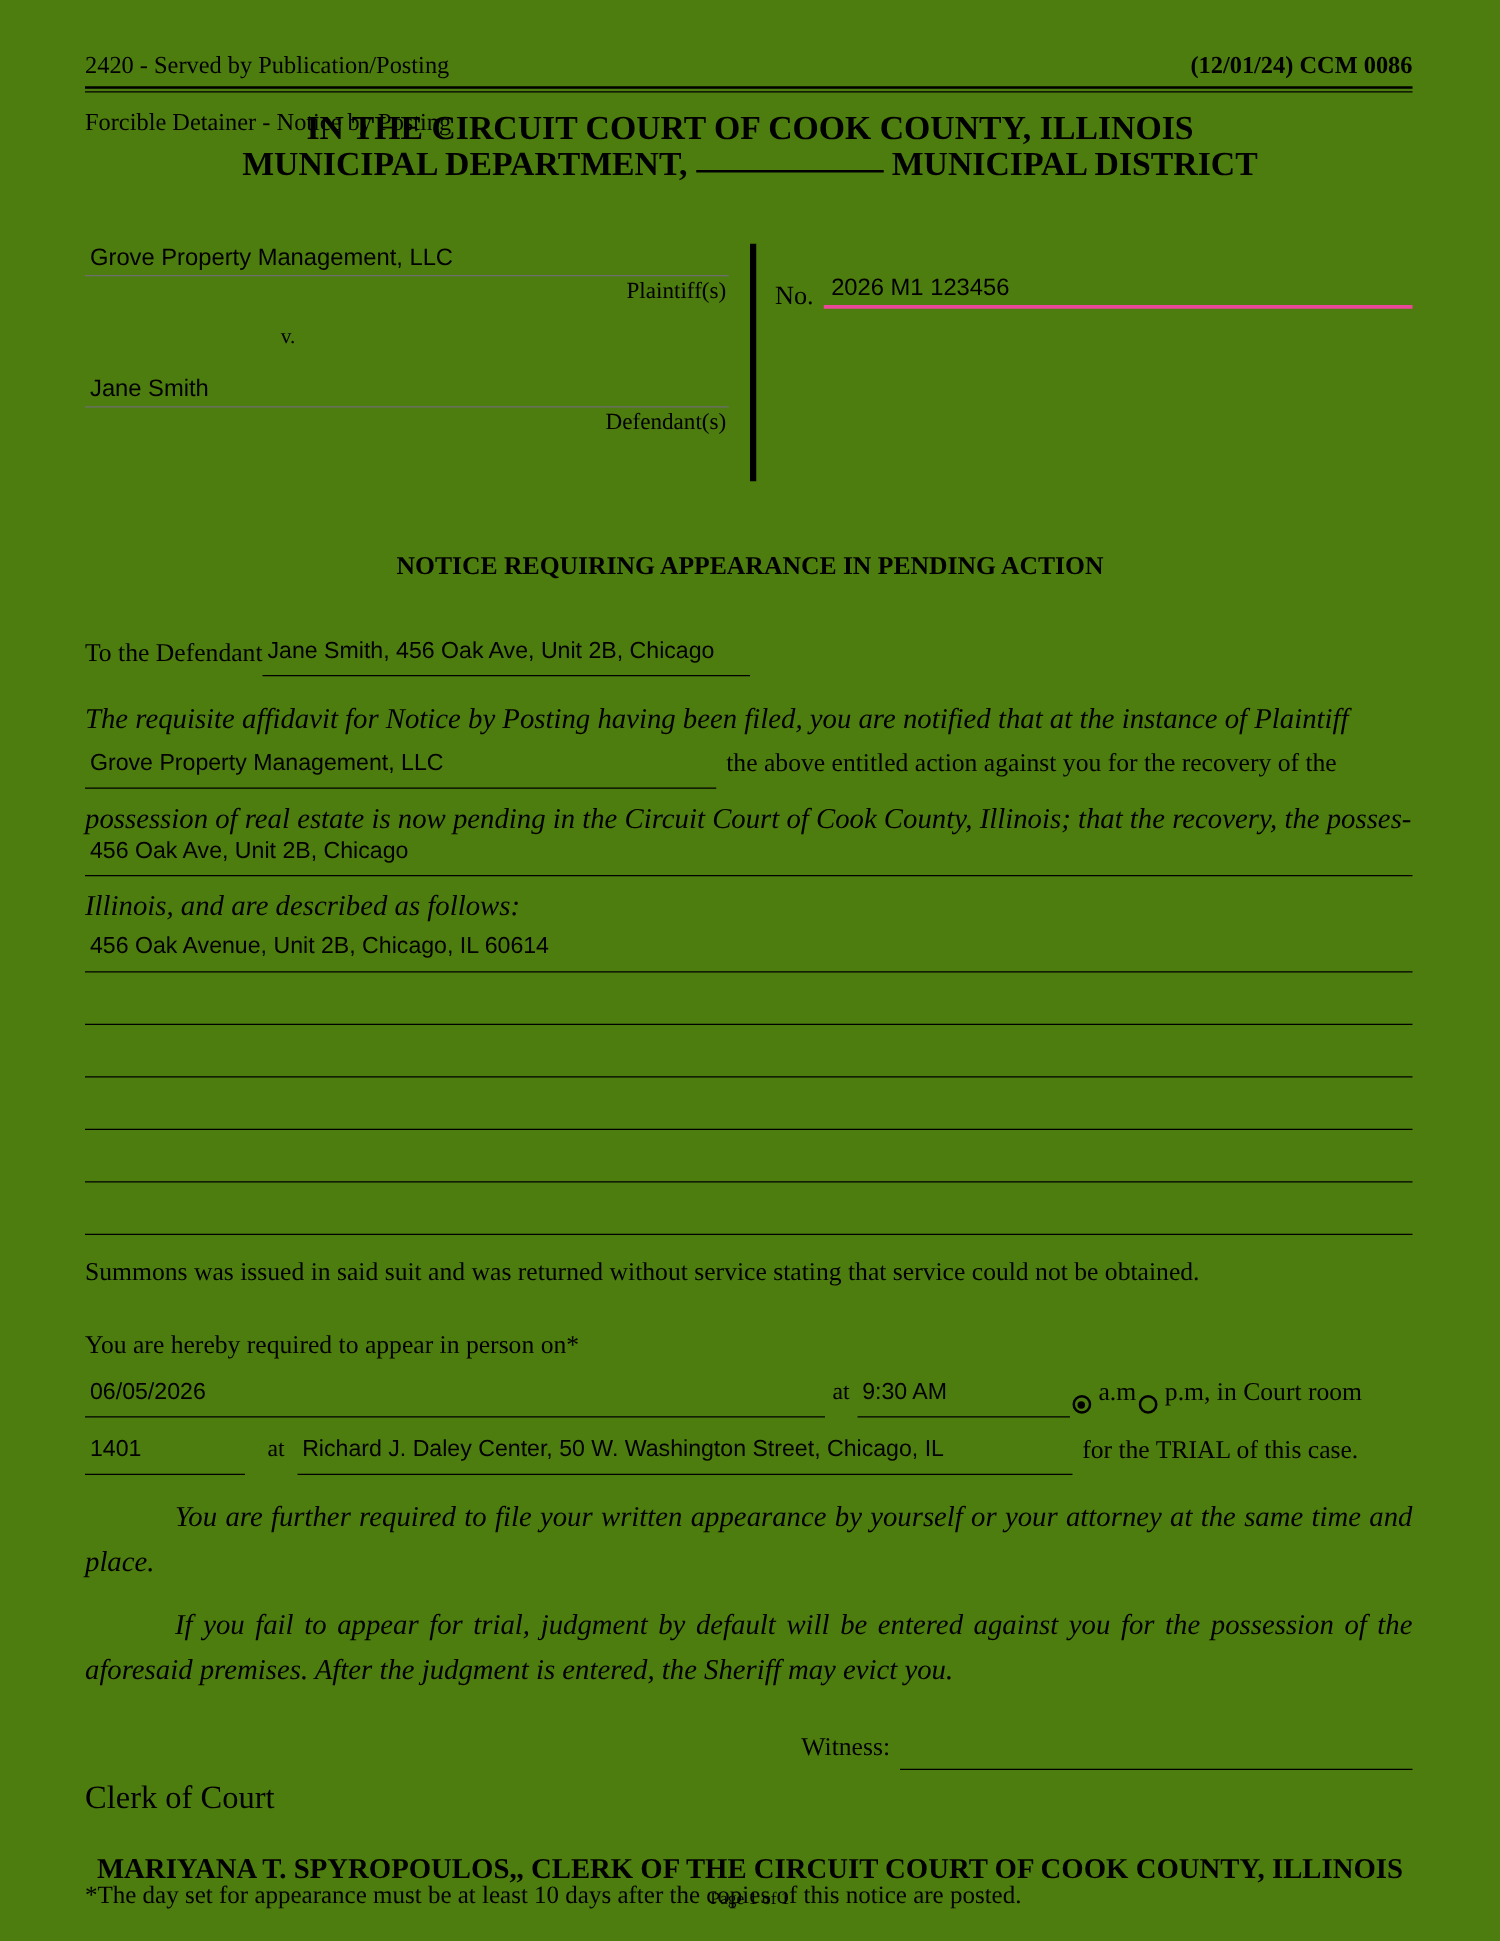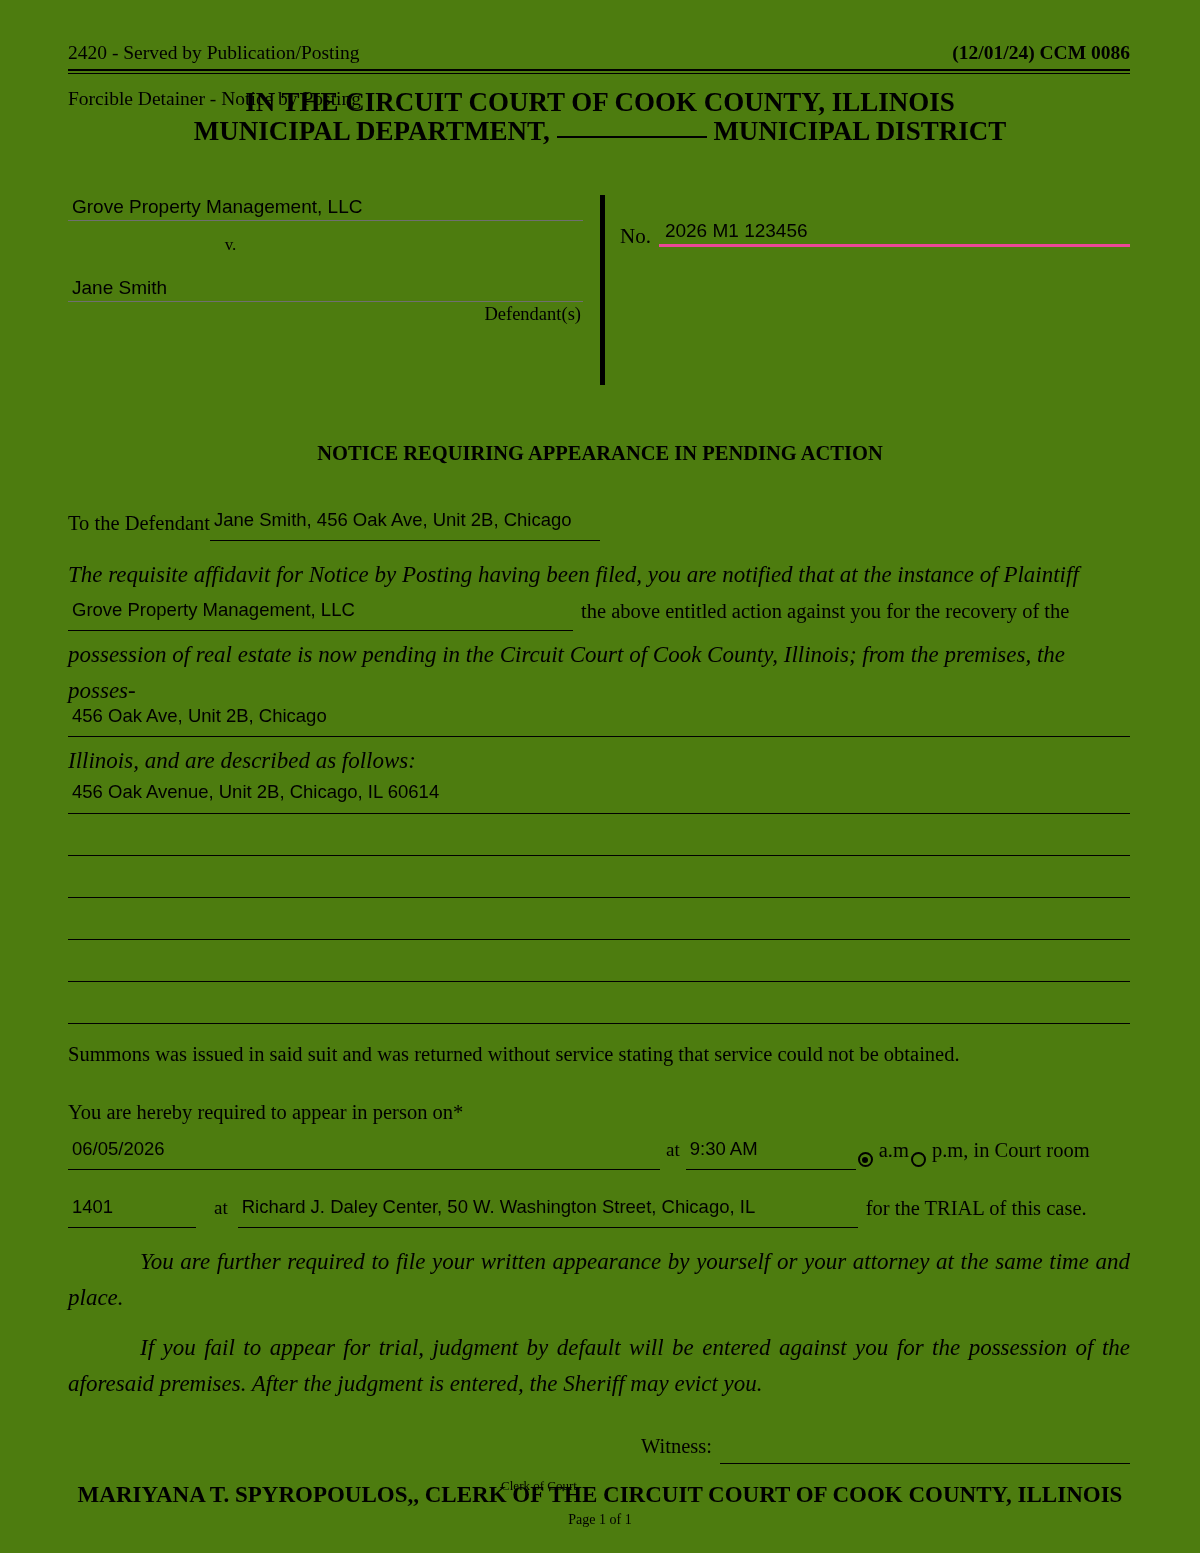--- a/index.html
+++ b/index.html
@@ -220,21 +220,21 @@
   .appear-row1 {
     display: flex;
     align-items: flex-end;
     margin-top: 2px;
     white-space: nowrap;
     font-size: 20.5px;
   }
   .appear-row2 {
     display: flex;
     align-items: flex-end;
-    margin-top: 20px;
+    margin-top: 8px;
     white-space: nowrap;
     font-size: 20.5px;
   }
   .lbl-at { padding: 0 6px 2px 6px; font-size: 19px; }
   .lbl-tail { padding-left: 8px; padding-bottom: 2px; }
 
   .radio {
     display: inline-block;
     width: 15px;
     height: 15px;
@@ -265,22 +265,22 @@
     align-items: flex-end;
     font-size: 20.5px;
   }
   .witness-row .wlabel { padding-right: 8px; }
   .witness-row .wline {
     border-bottom: 1px solid #000;
     width: 410px;
     height: 26px;
   }
   .clerk-of-court {
-    text-align: center;
-    font-size: 13px;
+    text-align: left;
+    font-size: 26px;
     padding-right: 120px;
     margin-top: 4px;
   }
   .footnote { margin-top: 42px; font-size: 20px; }
 
   
   .footer-name {
     position: absolute;
     left: 0;
     top: 1482px;
@@ -321,20 +321,21 @@
     </div>
   </div>
 
   <div class="caption">
     <div class="caption-vbar"></div>
 
     <div class="cap-left">
       <div class="fieldline">
         <span class="filled">Grove Property Management, LLC</span>
       </div>
+      <div class="role-label">Plaintiff(s)</div>
       <div class="v-mark">v.</div>
       <div class="fieldline" style="margin-top:16px;">
         <span class="filled">Jane Smith</span>
       </div>
       <div class="role-label">Defendant(s)</div>
     </div>
 
     <div class="cap-right">
       <span class="no-label">No.</span>
       <span class="no-line">
@@ -356,21 +357,21 @@
 
     <div class="para nojust" style="margin-top:16px;">The requisite affidavit for Notice by Posting having been filed, you are notified that at the instance of Plaintiff</div>
 
     <div class="inline-row">
       <span class="ul-field" style="width:505px;">
         <span class="filled">Grove Property Management, LLC</span>
       </span>
       <span class="lbl-tail">the above entitled action against you for the recovery of the</span>
     </div>
 
-    <div class="para nojust" style="margin-top:6px;">possession of real estate is now pending in the Circuit Court of Cook County, Illinois; from the premises, the posses-</div>
+    <div class="para nojust" style="margin-top:6px;">possession of real estate is now pending in the Circuit Court of Cook County, Illinois; that the recovery, the posses-</div>
 
     <div class="inline-row">
       <span class="ul-field ul-grow">
         <span class="filled">456 Oak Ave, Unit 2B, Chicago</span>
       </span>
     </div>
 
     <div class="para nojust" style="margin-top:6px;">Illinois, and are described as follows:</div>
 
     <div class="desc-lines">

